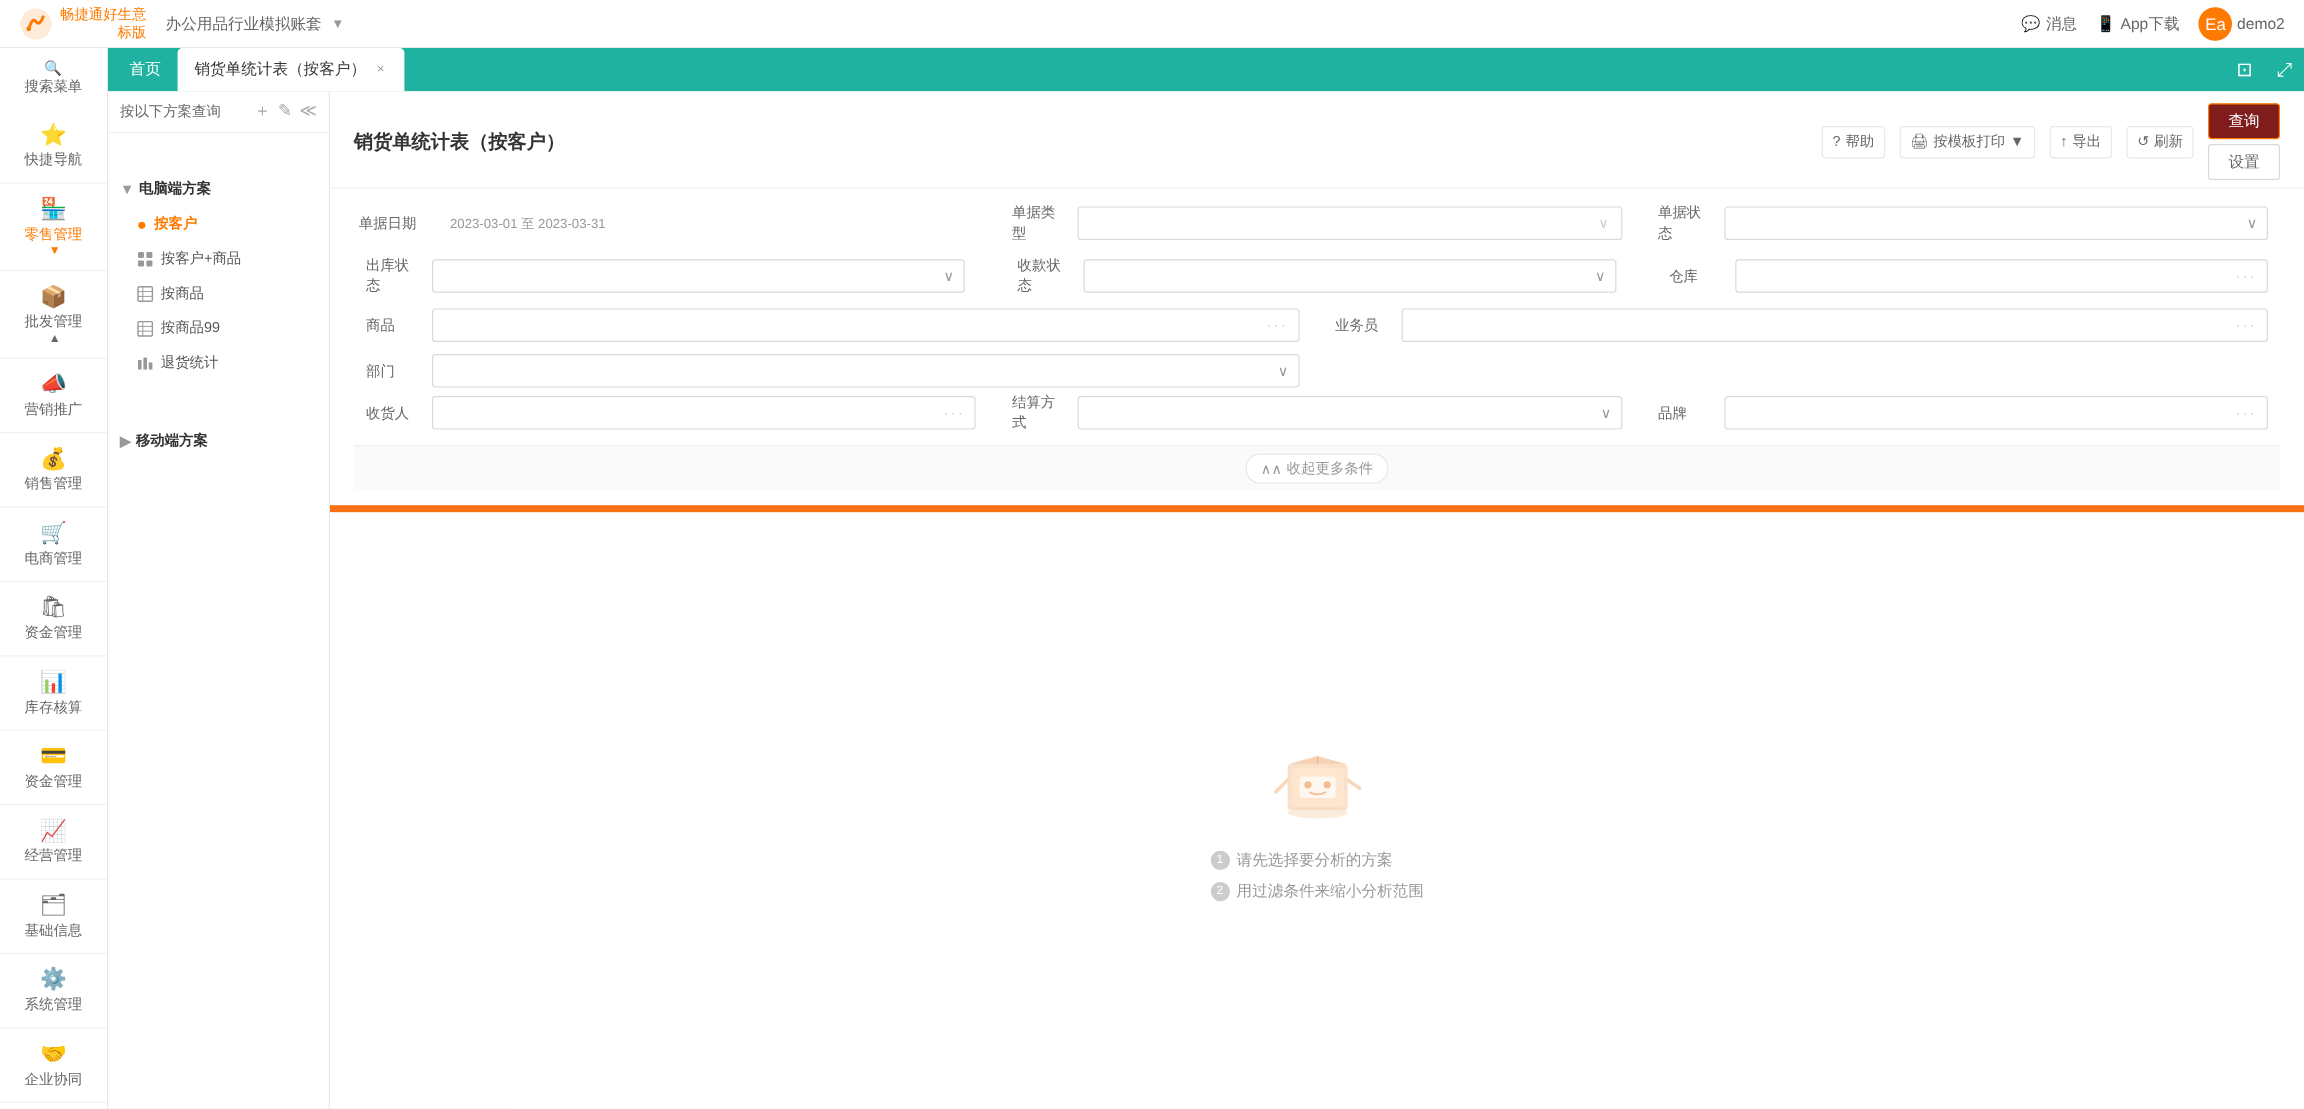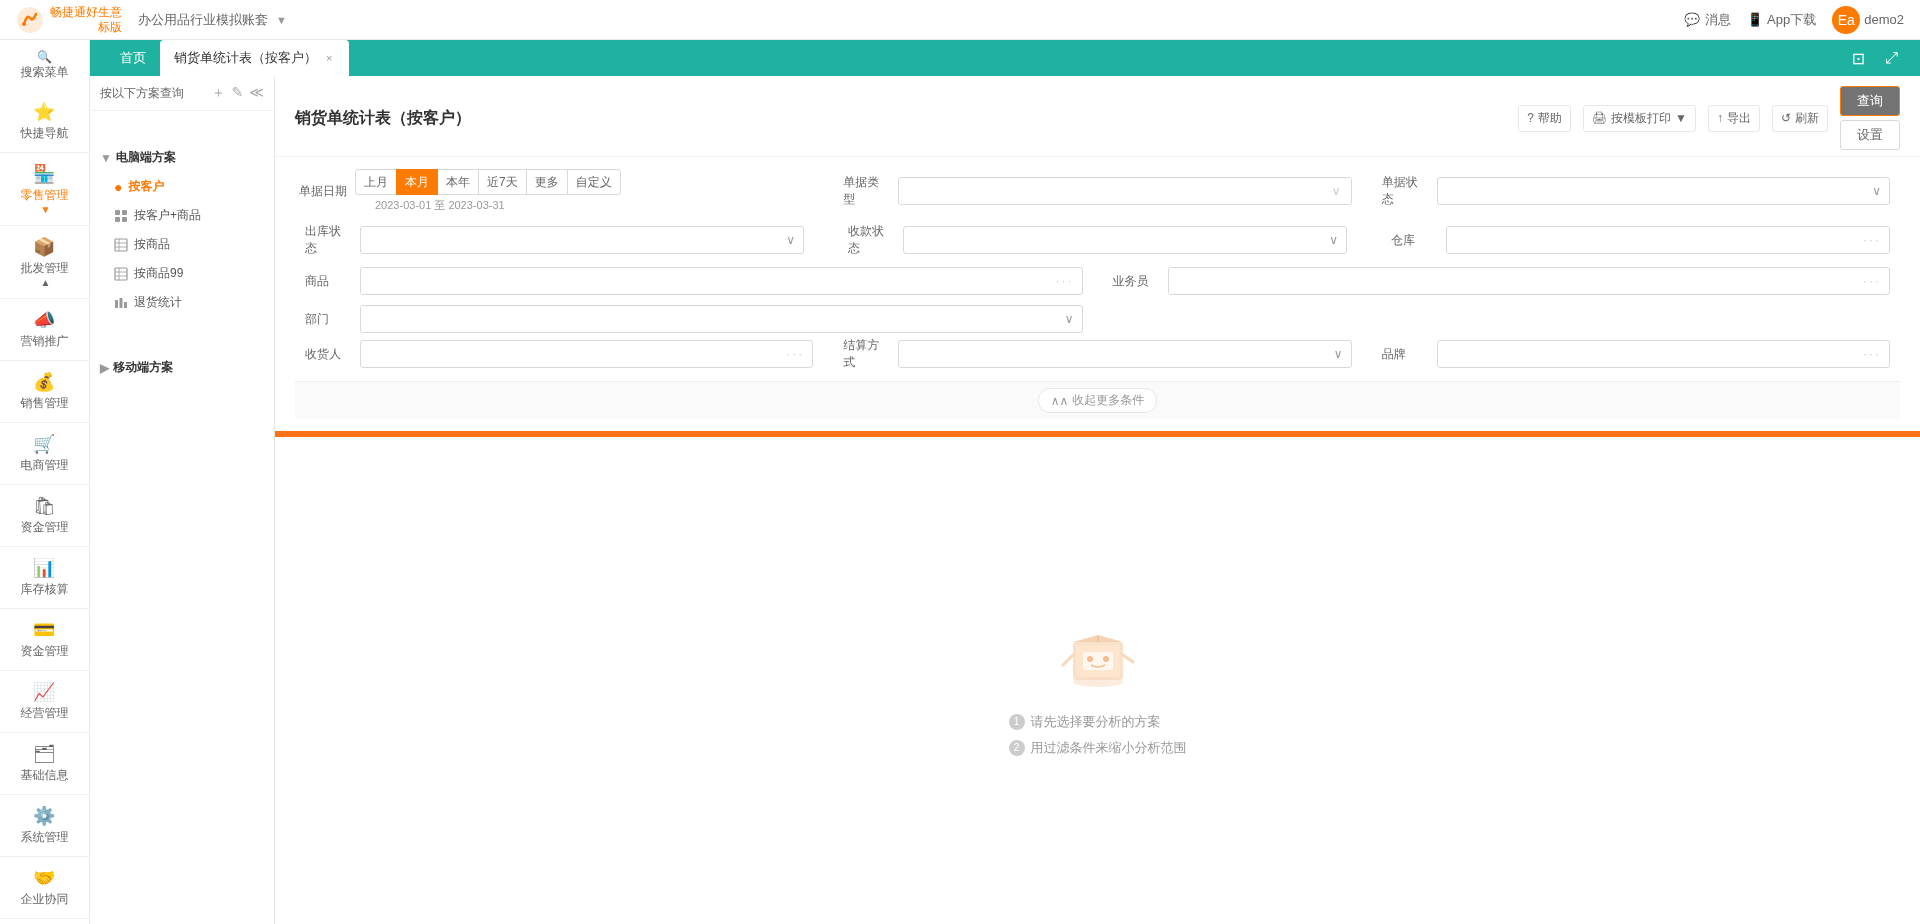--- a/index.html
+++ b/index.html
@@ -122,21 +122,21 @@
       color: #666;
       font-size: 12px;
     }
 
     
     .tab-bar {
       height: 36px;
       background: #20b2a0;
       display: flex;
       align-items: center;
-      padding: 0 16px;
+      padding: 0 4px;
       flex-shrink: 0;
     }
     .tab-item {
       display: flex;
       align-items: center;
       padding: 0 14px;
       height: 36px;
       cursor: pointer;
       color: #fff;
       font-size: 13px;
@@ -271,21 +271,21 @@
       align-items: center;
       gap: 4px;
       cursor: pointer;
       color: #666;
       font-size: 12px;
       padding: 4px 8px;
       border-radius: 3px;
       border: 1px solid #e8e8e8;
     }
     .btn-primary {
-      background: #737373;
+      background: #7f1d1d;
       color: #fff;
       border: 1px solid #ff7a00;
       border-radius: 3px;
       padding: 5px 16px;
       cursor: pointer;
       font-size: 13px;
     }
     .btn-secondary {
       background: #fff;
       color: #666;
@@ -644,28 +644,20 @@
           </div>
         </div>
 
         <div class="filter-area">
 
           <div style="display:grid; grid-template-columns: 1fr 1fr 1fr; gap:10px; margin-bottom:10px;">
 
             <div class="filter-cell" style="padding:0;">
               <span class="filter-cell-label" style="width:60px; font-size:12px; color:#666; text-align:right; padding-right:8px; flex-shrink:0;">单据日期</span>
               <div style="flex:1; display:flex; flex-direction:column; gap:3px;">
-                <div class="date-quick-btns">
-                  <button class="date-btn">上月</button>
-                  <button class="date-btn active">本月</button>
-                  <button class="date-btn">本年</button>
-                  <button class="date-btn">近7天</button>
-                  <button class="date-btn">更多</button>
-                  <button class="date-btn">自定义</button>
-                </div>
                 <div class="date-range-text">2023-03-01 至 2023-03-31</div>
               </div>
             </div>
 
             <div class="filter-cell">
               <span class="filter-cell-label">单据类型</span>
               <div class="filter-cell-control">
                 <span></span>
                 <span class="dots">∨</span>
               </div>

